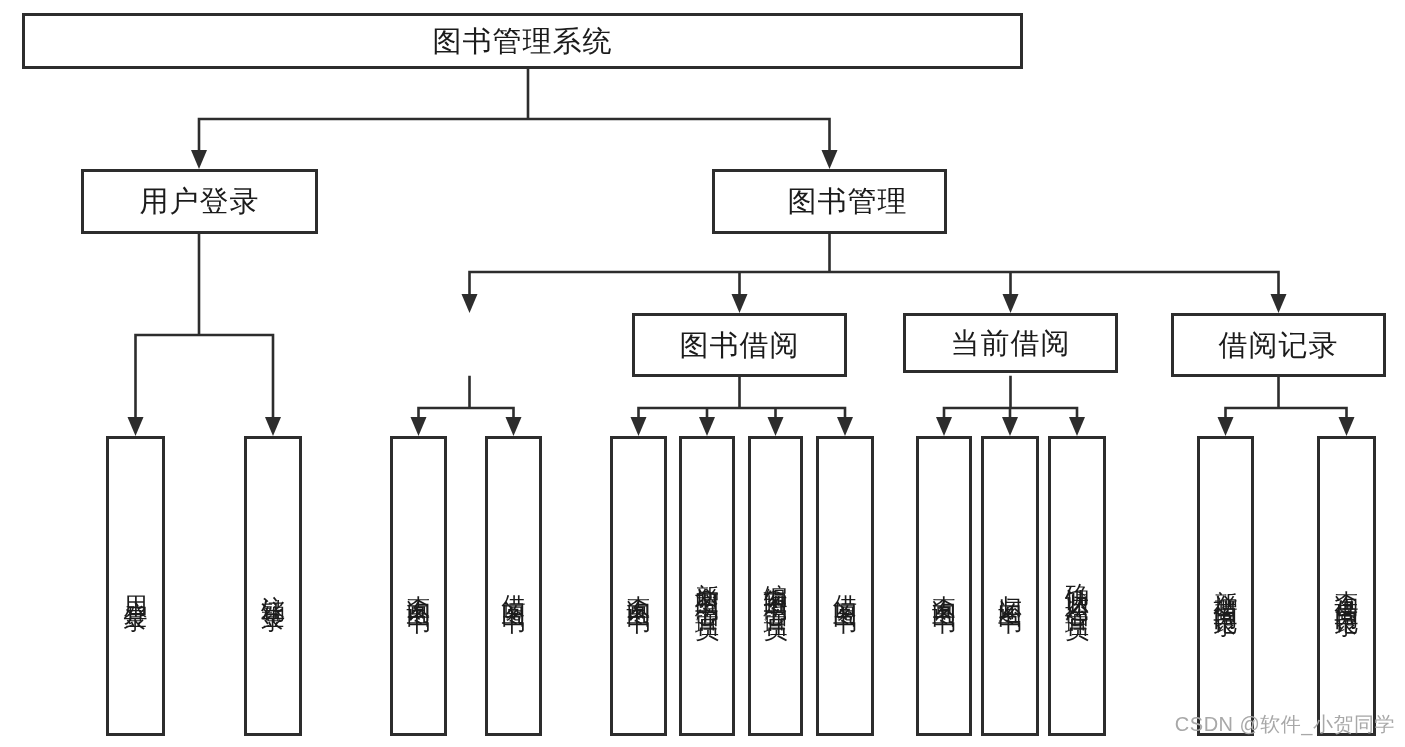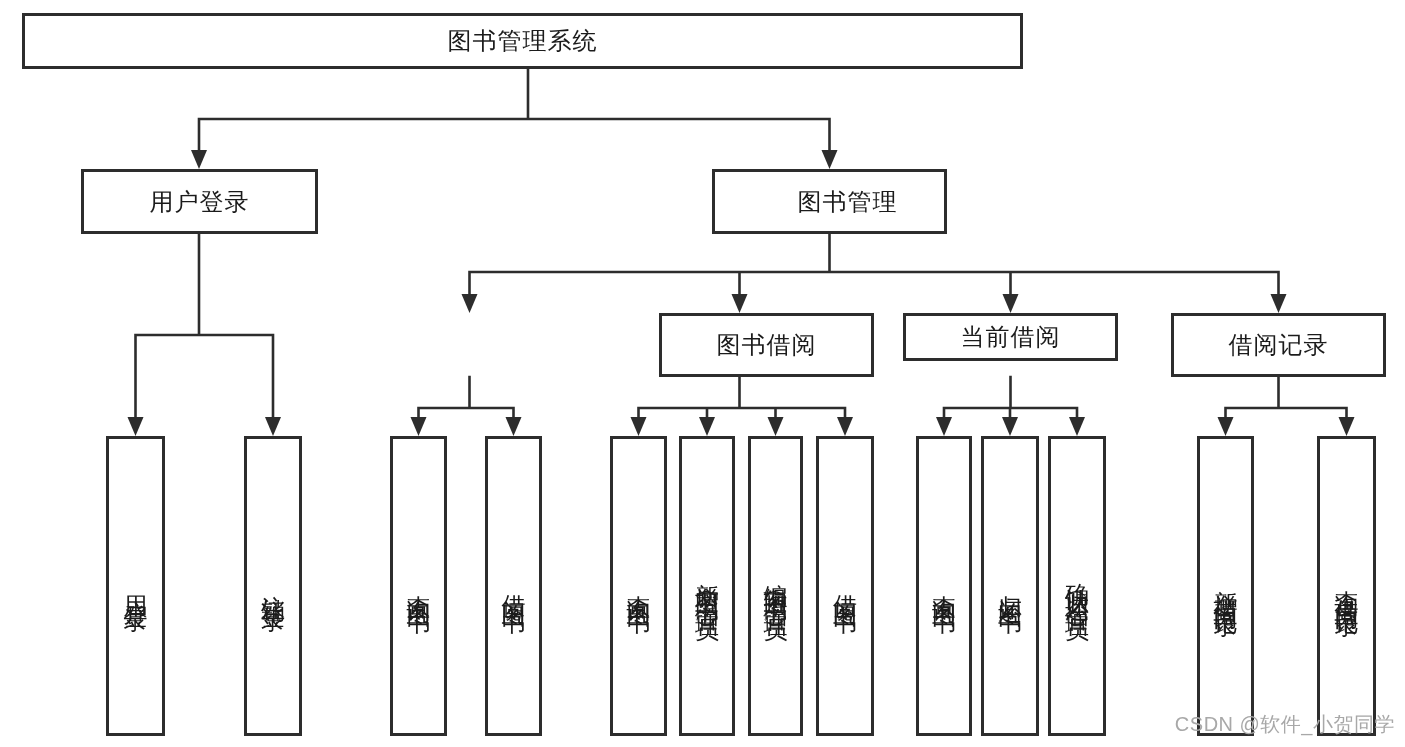--- a/index.html
+++ b/index.html
@@ -21,21 +21,21 @@
   .ln { fill: none; stroke: #2d2d2d; stroke-width: 2.6; stroke-linecap: square; }
   .ar { fill: #2d2d2d; stroke: none; }
   .box {
     position: absolute;
     box-sizing: border-box;
     border: 3px solid #2d2d2d;
     background: #ffffff;
     display: flex;
     align-items: center;
     justify-content: center;
-    font-size: 24px;
+    font-size: 29px;
     letter-spacing: 1px;
     line-height: 1.25;
     z-index: 2;
     white-space: nowrap;
   }
   .box.v {
     writing-mode: vertical-rl;
     text-orientation: mixed;
     letter-spacing: 5px;
     font-size: 24px;
@@ -106,22 +106,22 @@
       <path class="ar" d="M1217.5 417 H1233.5 L1225.5 436 Z"></path>
       <path class="ar" d="M1338.5 417 H1354.5 L1346.5 436 Z"></path>
     </g>
   </svg>
 
   <div class="box" style="left:22px; top:13px; width:1001px; height:56px;">图书管理系统</div>
 
   <div class="box" style="left:81px; top:169px; width:237px; height:65px;">用户登录</div>
   <div class="box" style="left:712px; top:169px; width:235px; height:65px;padding-left:36px;">图书管理</div>
 
-  <div class="box" style="left:632px; top:313px; width:215px; height:64px;margin-left:27px;">图书借阅</div>
-  <div class="box" style="left:903px; top:313px; width:215px; height:48px;">当前借阅</div>
+  <div class="box" style="left:632px; top:313px; width:215px; height:64px;">图书借阅</div>
+  <div class="box" style="left:903px; top:313px; width:215px; height:60px;">当前借阅</div>
   <div class="box" style="left:1171px; top:313px; width:215px; height:64px;">借阅记录</div>
 
   <div class="box v" style="left:106px; top:436px; width:59px; height:300px;">用户登录</div>
   <div class="box v" style="left:244px; top:436px; width:58px; height:300px;">注销登录</div>
 
   <div class="box v" style="left:390px; top:436px; width:57px; height:300px;">查询图书</div>
   <div class="box v" style="left:485px; top:436px; width:57px; height:300px;">借阅图书</div>
 
   <div class="box v" style="left:610px; top:436px; width:57px; height:300px;">查询图书</div>
   <div class="box v" style="left:679px; top:436px; width:56px; height:300px;">新增图书（管理员）</div>

